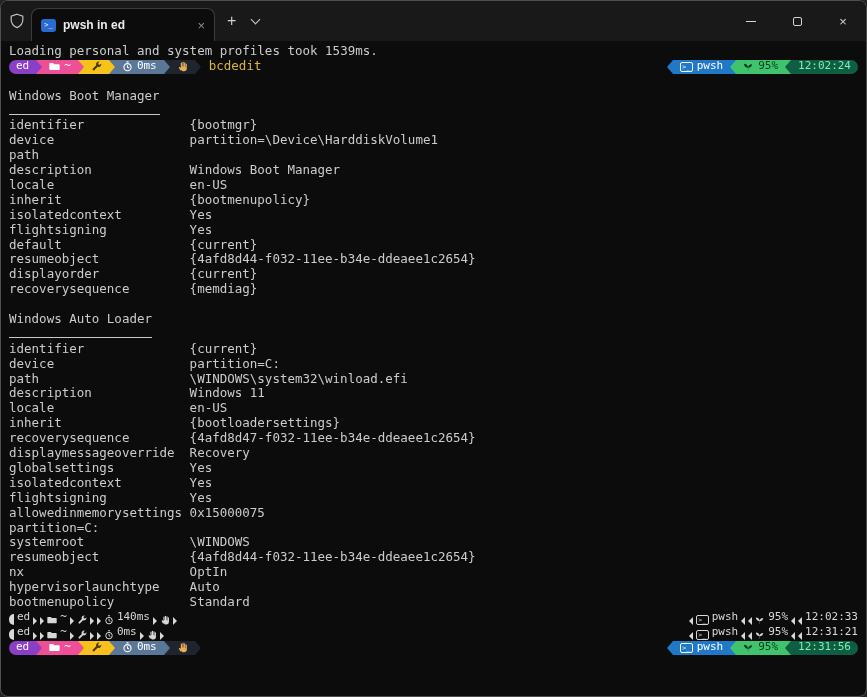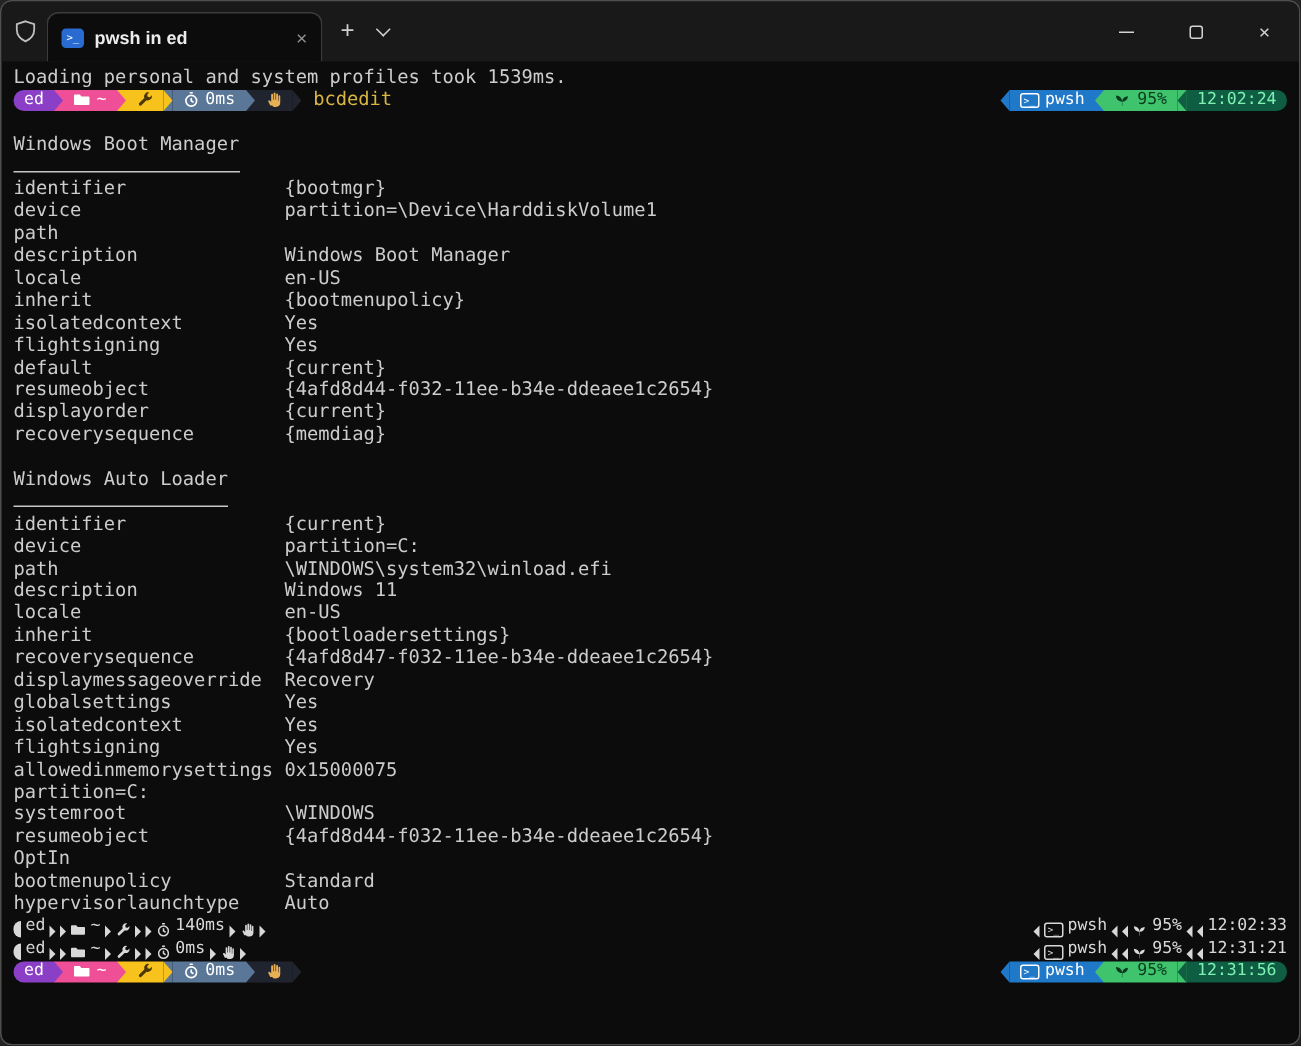--- a/index.html
+++ b/index.html
@@ -186,23 +186,23 @@
         <div class="kv"><span class="k">inherit</span><span class="v">{bootloadersettings}</span></div>
         <div class="kv"><span class="k">recoverysequence</span><span class="v">{4afd8d47-f032-11ee-b34e-ddeaee1c2654}</span></div>
         <div class="kv"><span class="k">displaymessageoverride</span><span class="v">Recovery</span></div>
         <div class="kv"><span class="k">globalsettings</span><span class="v">Yes</span></div>
         <div class="kv"><span class="k">isolatedcontext</span><span class="v">Yes</span></div>
         <div class="kv"><span class="k">flightsigning</span><span class="v">Yes</span></div>
         <div class="kv"><span class="k">allowedinmemorysettings</span><span class="v">0x15000075</span></div>
         <div class="kv"><span class="v">partition=C:</span></div>
         <div class="kv"><span class="k">systemroot</span><span class="v">\WINDOWS</span></div>
         <div class="kv"><span class="k">resumeobject</span><span class="v">{4afd8d44-f032-11ee-b34e-ddeaee1c2654}</span></div>
-        <div class="kv"><span class="v">OptIn</span></div>
+        <div class="kv"><span class="k">nx</span><span class="v">OptIn</span></div>
+        <div class="kv"><span class="k">hypervisorlaunchtype</span><span class="v">Auto</span></div>
         <div class="kv"><span class="k">bootmenupolicy</span><span class="v">Standard</span></div>
-        <div class="kv"><span class="k">hypervisorlaunchtype</span><span class="v">Auto</span></div>
       </div>
 
     <div class="pl-row plain">
       <span class="halfcap"></span>
       <span>ed</span>
       <span class="tri r"></span>
         <span class="tri r"></span>
       <svg class="ic" viewBox="0 0 16 16">
           <path d="M1.5 3h4.6l1.6 1.8h6.8c.6 0 1 .4 1 1V12c0 .6-.4 1-1 1h-13c-.6 0-1-.4-1-1V4c0-.6.4-1 1-1z" fill="currentColor"></path>
         </svg>

